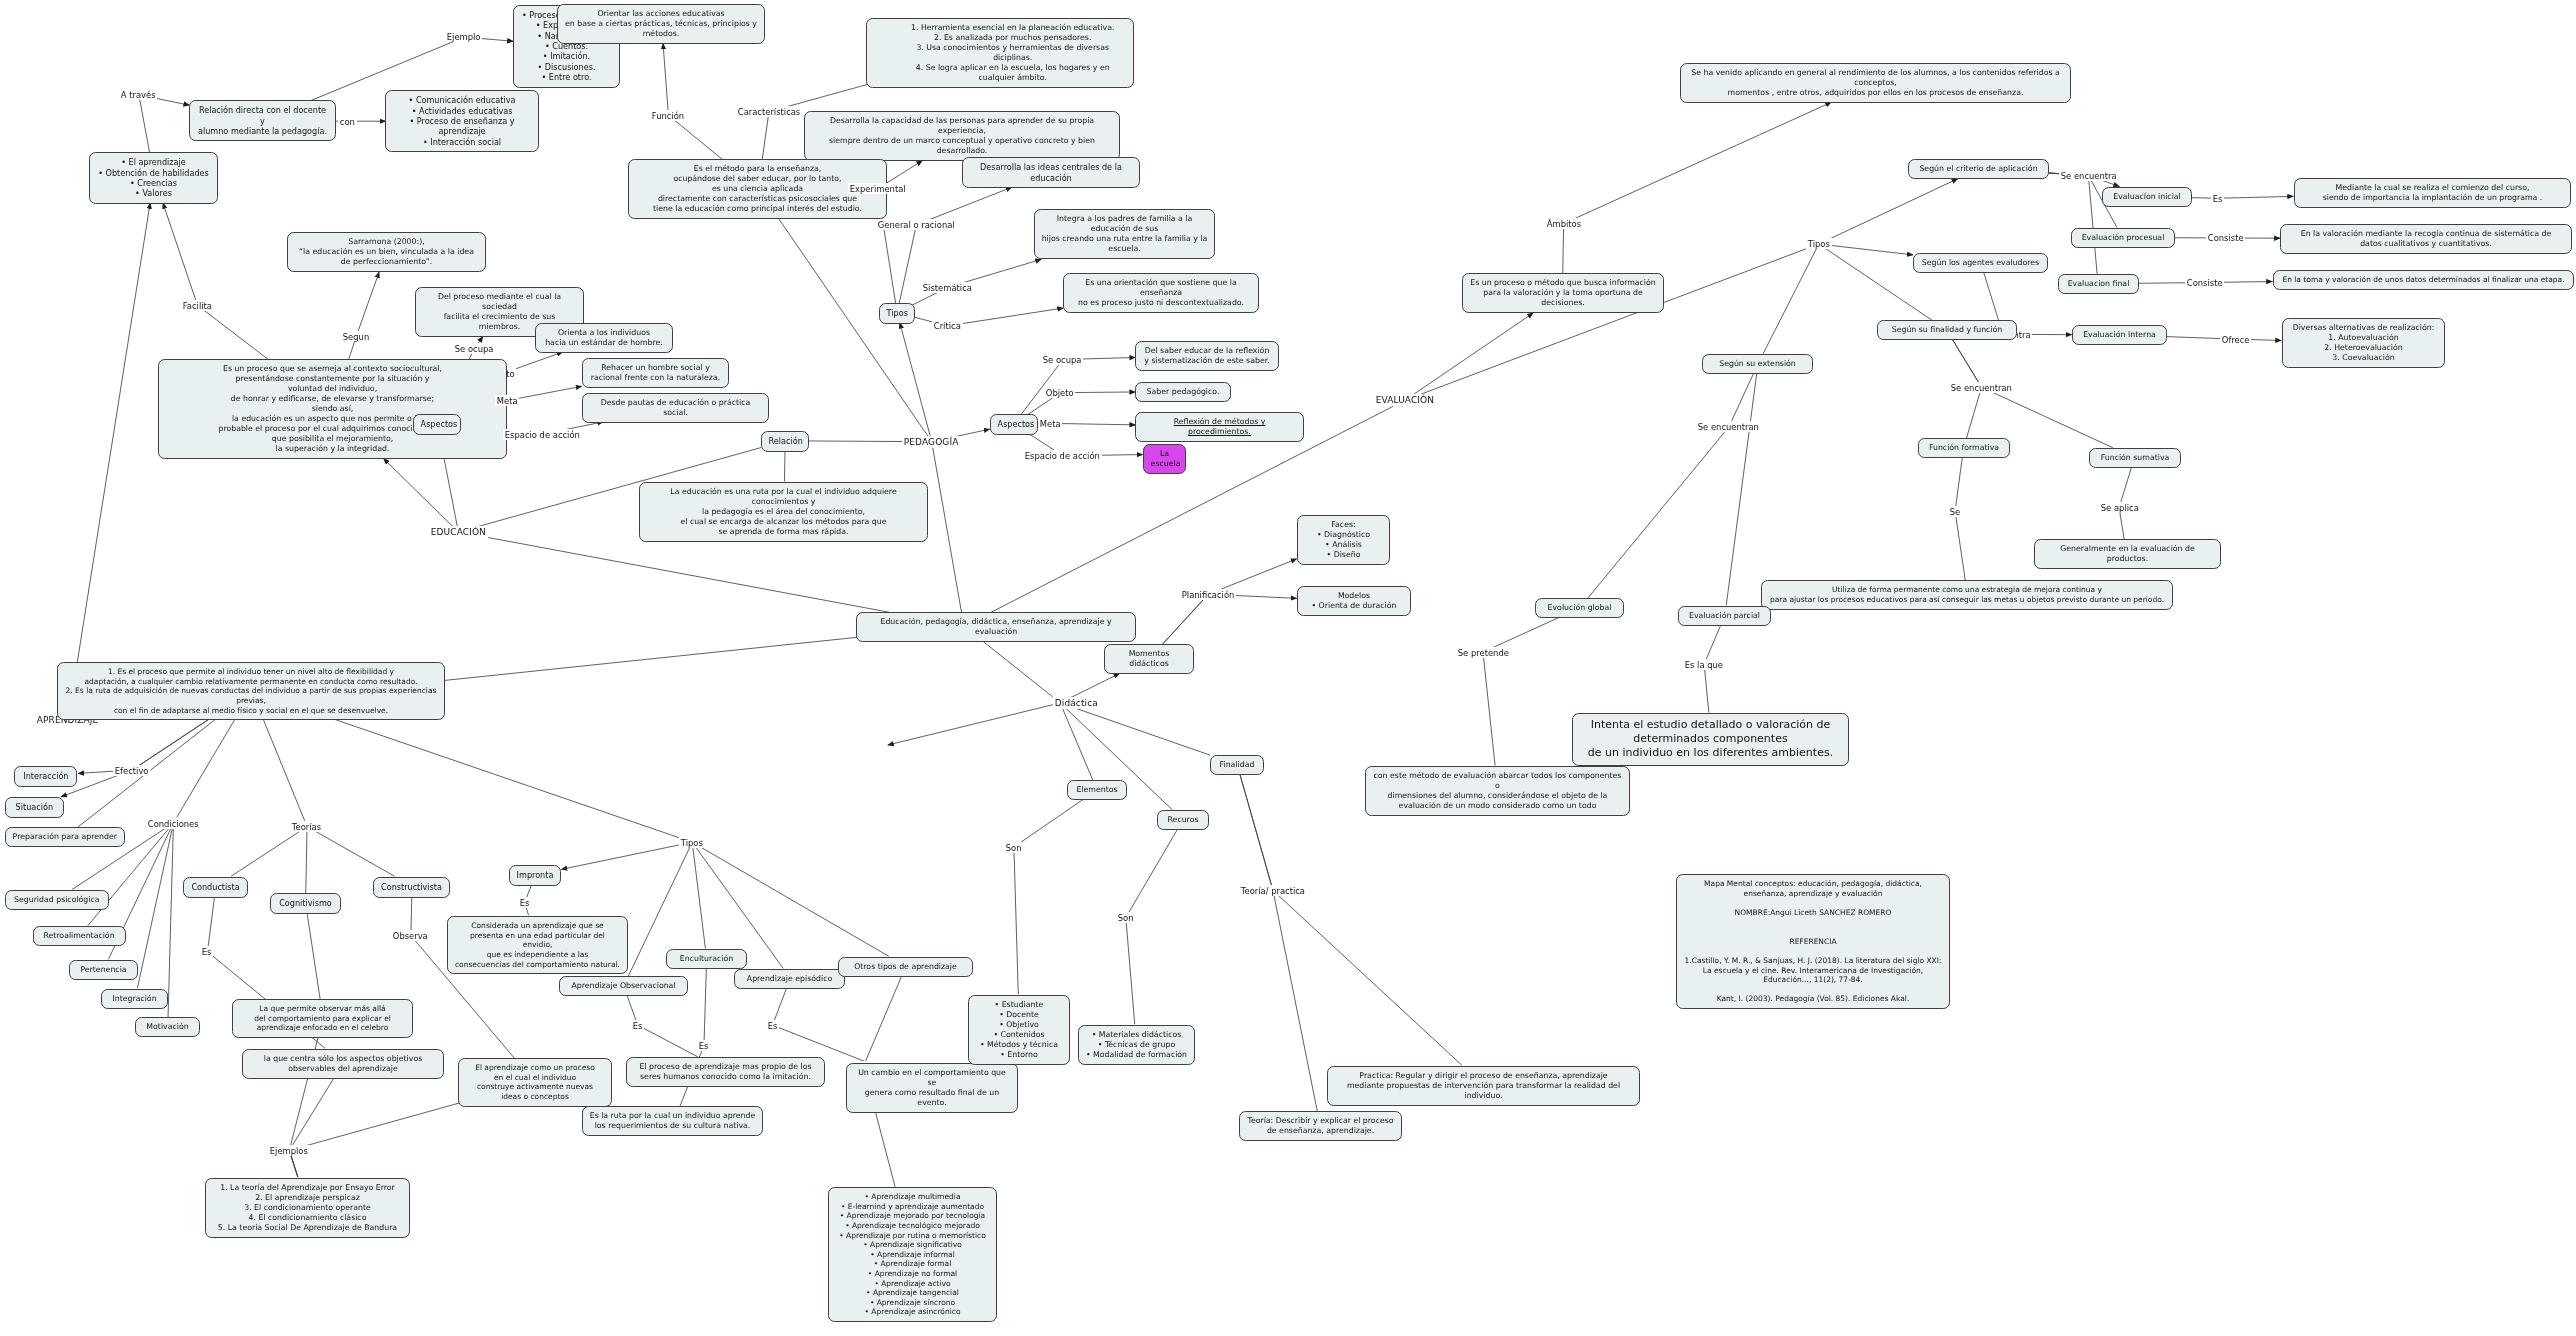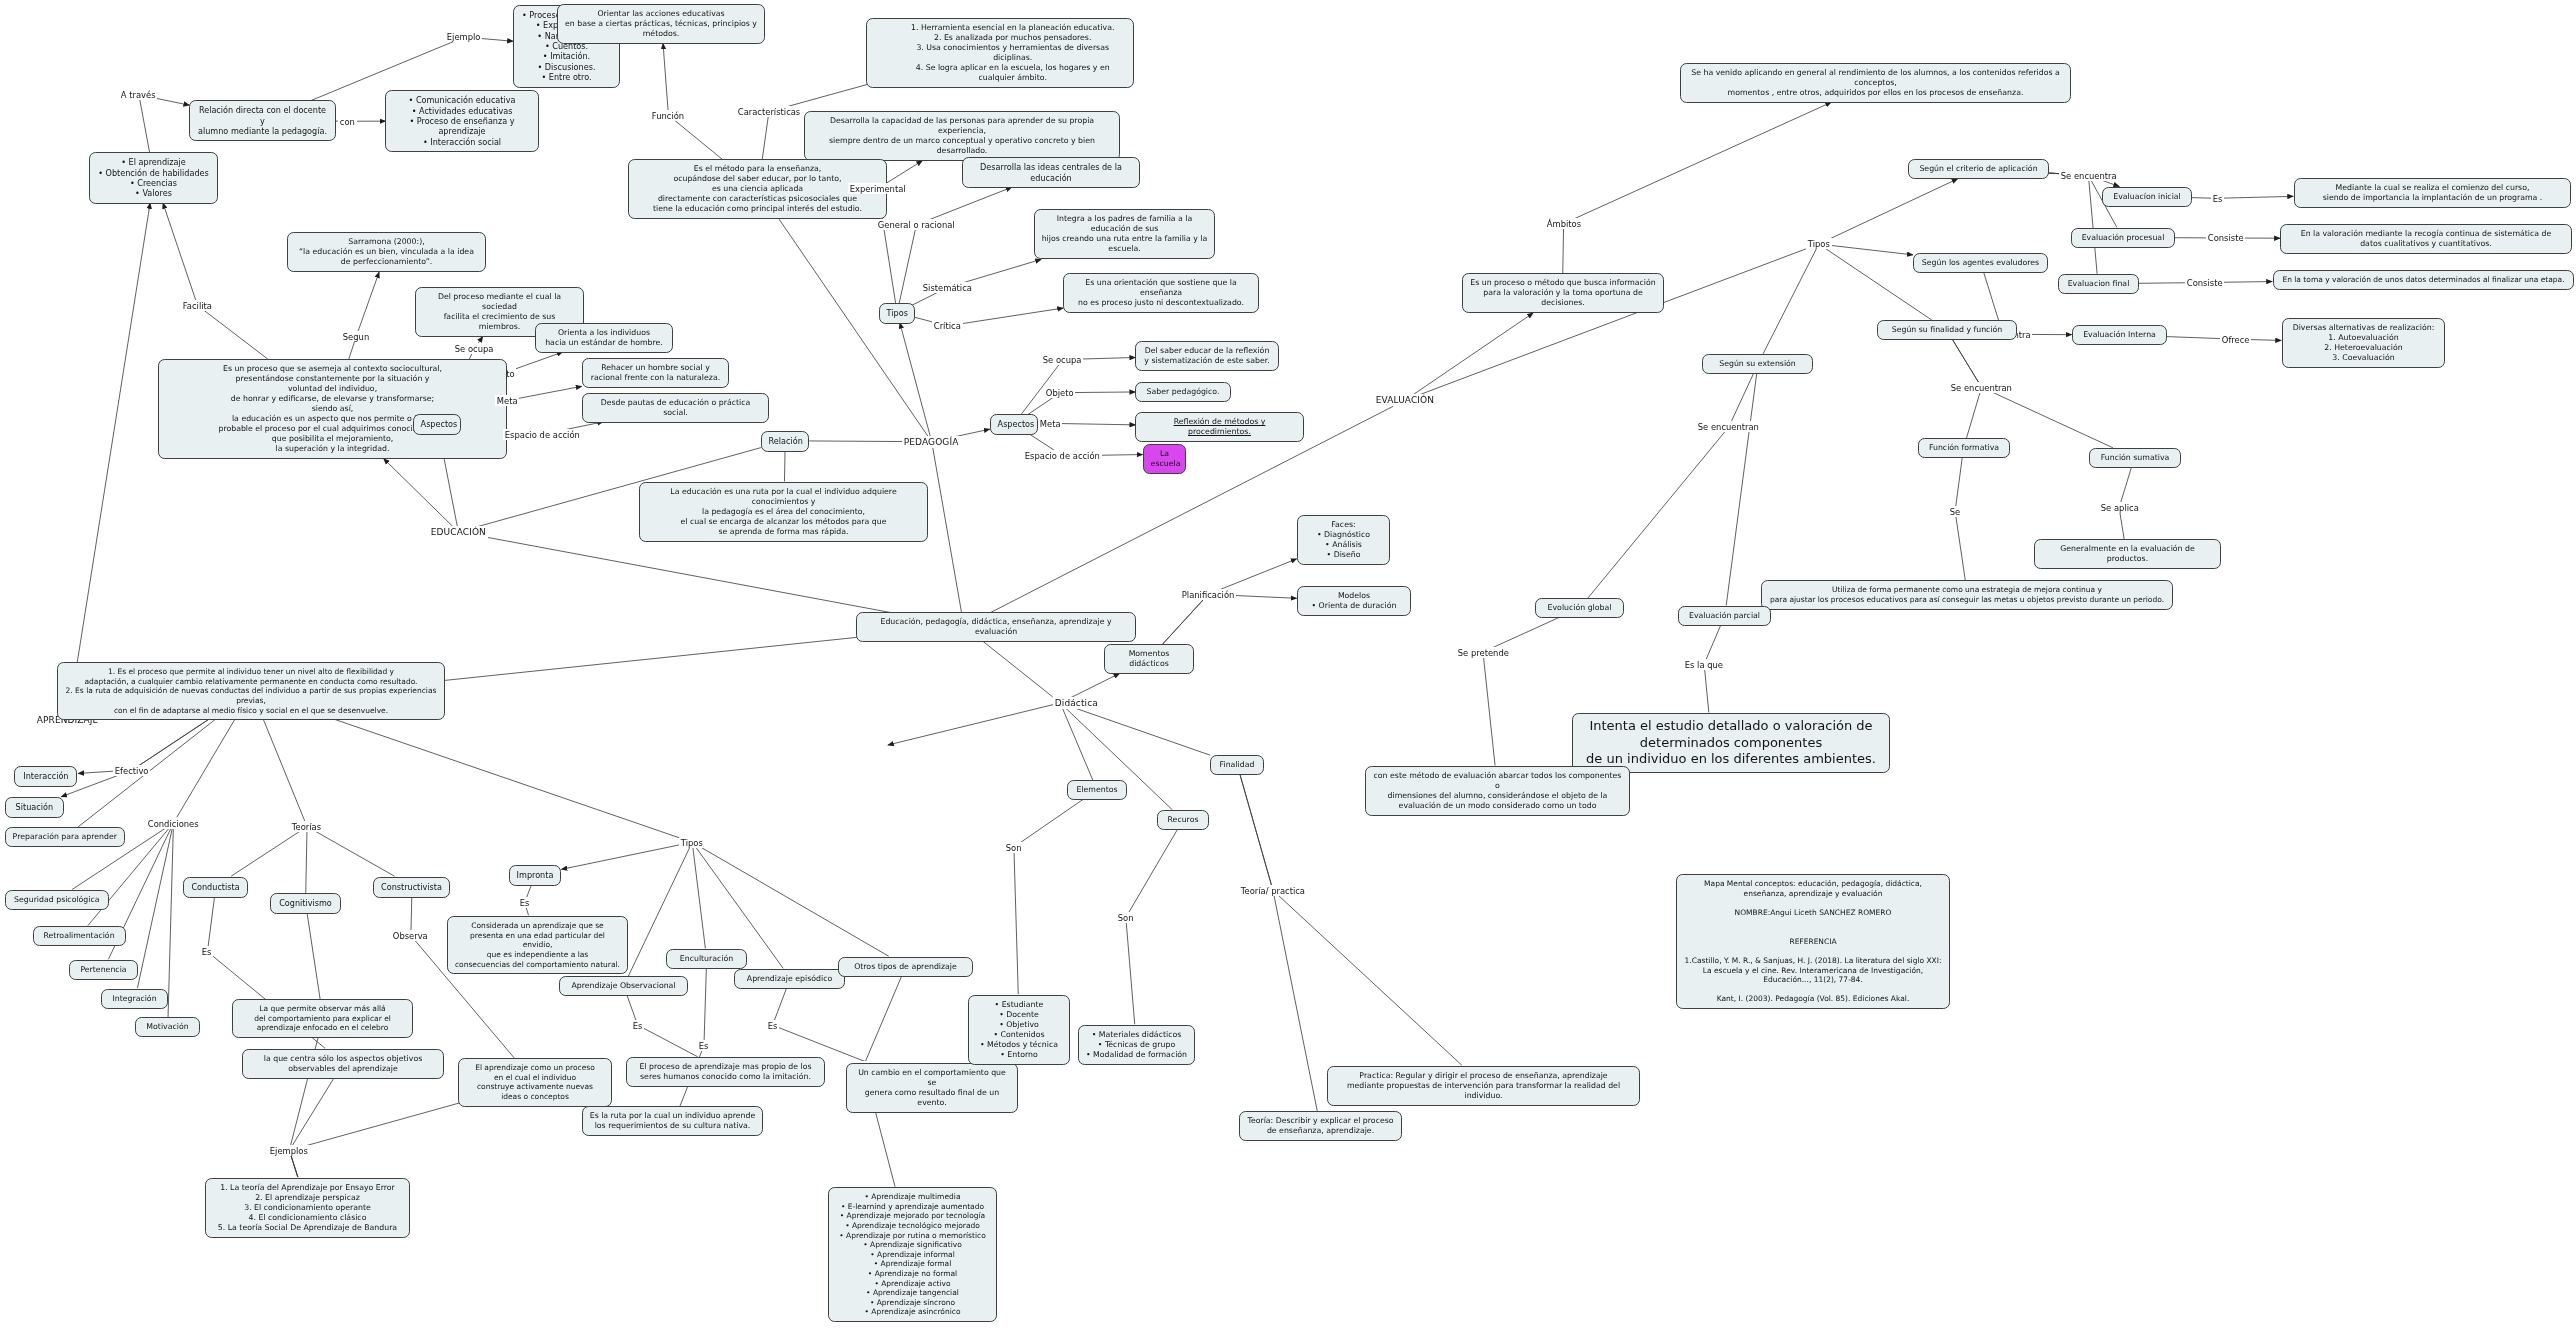--- a/index.html
+++ b/index.html
@@ -364,21 +364,21 @@
     <div class="node node-box" style="left: 2089px; top: 448px; width: 92px; font-size: 7.8px; background: rgb(232, 240, 241); border-color: rgb(63, 63, 63); color: rgb(20, 20, 20);">Función sumativa</div>
     <div class="node node-label" style="left: 1948px; top: 506px; color: rgb(20, 20, 20);">Se</div>
     <div class="node node-label" style="left: 2099px; top: 502px; color: rgb(20, 20, 20);">Se aplica</div>
     <div class="node node-box" style="left: 2034px; top: 539px; width: 187px; font-size: 7.8px; background: rgb(232, 240, 241); border-color: rgb(63, 63, 63); color: rgb(20, 20, 20);">Generalmente en la evaluación de productos.</div>
     <div class="node node-box" style="left: 1761px; top: 580px; width: 412px; font-size: 7.5px; background: rgb(232, 240, 241); border-color: rgb(63, 63, 63); color: rgb(20, 20, 20);">Utiliza de  forma permanente como una estrategia de mejora continua y
 para ajustar los procesos educativos para así conseguir las metas u objetos previsto durante un periodo.</div>
     <div class="node node-box" style="left: 1535px; top: 598px; width: 89px; font-size: 7.8px; background: rgb(232, 240, 241); border-color: rgb(63, 63, 63); color: rgb(20, 20, 20);">Evolución global</div>
     <div class="node node-box" style="left: 1678px; top: 606px; width: 93px; font-size: 7.8px; background: rgb(232, 240, 241); border-color: rgb(63, 63, 63); color: rgb(20, 20, 20);">Evaluación parcial</div>
     <div class="node node-label" style="left: 1456px; top: 647px; color: rgb(20, 20, 20);">Se pretende</div>
     <div class="node node-label" style="left: 1683px; top: 659px; color: rgb(20, 20, 20);">Es la que</div>
-    <div class="node node-box" style="left: 1572px; top: 713px; width: 318px; font-size: 13px; background: rgb(232, 240, 241); border-color: rgb(63, 63, 63); color: rgb(20, 20, 20);">Intenta el estudio detallado o valoración de determinados componentes
+    <div class="node node-box" style="left: 1572px; top: 713px; width: 277px; font-size: 11px; background: rgb(232, 240, 241); border-color: rgb(63, 63, 63); color: rgb(20, 20, 20);">Intenta el estudio detallado o valoración de determinados componentes
 de un individuo en los diferentes ambientes.</div>
     <div class="node node-box" style="left: 1365px; top: 766px; width: 265px; font-size: 7.8px; background: rgb(232, 240, 241); border-color: rgb(63, 63, 63); color: rgb(20, 20, 20);">con este método de evaluación abarcar todos los componentes o
 dimensiones del alumno, considerándose el objeto de la
 evaluación de un modo considerado como un todo</div>
     <div class="node node-box" style="left: 1676px; top: 874px; width: 274px; font-size: 7.5px; background: rgb(232, 240, 241); border-color: rgb(63, 63, 63); color: rgb(20, 20, 20);">Mapa Mental conceptos:  educación, pedagogía, didáctica, enseñanza, aprendizaje y evaluación
 
 NOMBRE:Angui Liceth SANCHEZ ROMERO
 
 
 REFERENCIA

